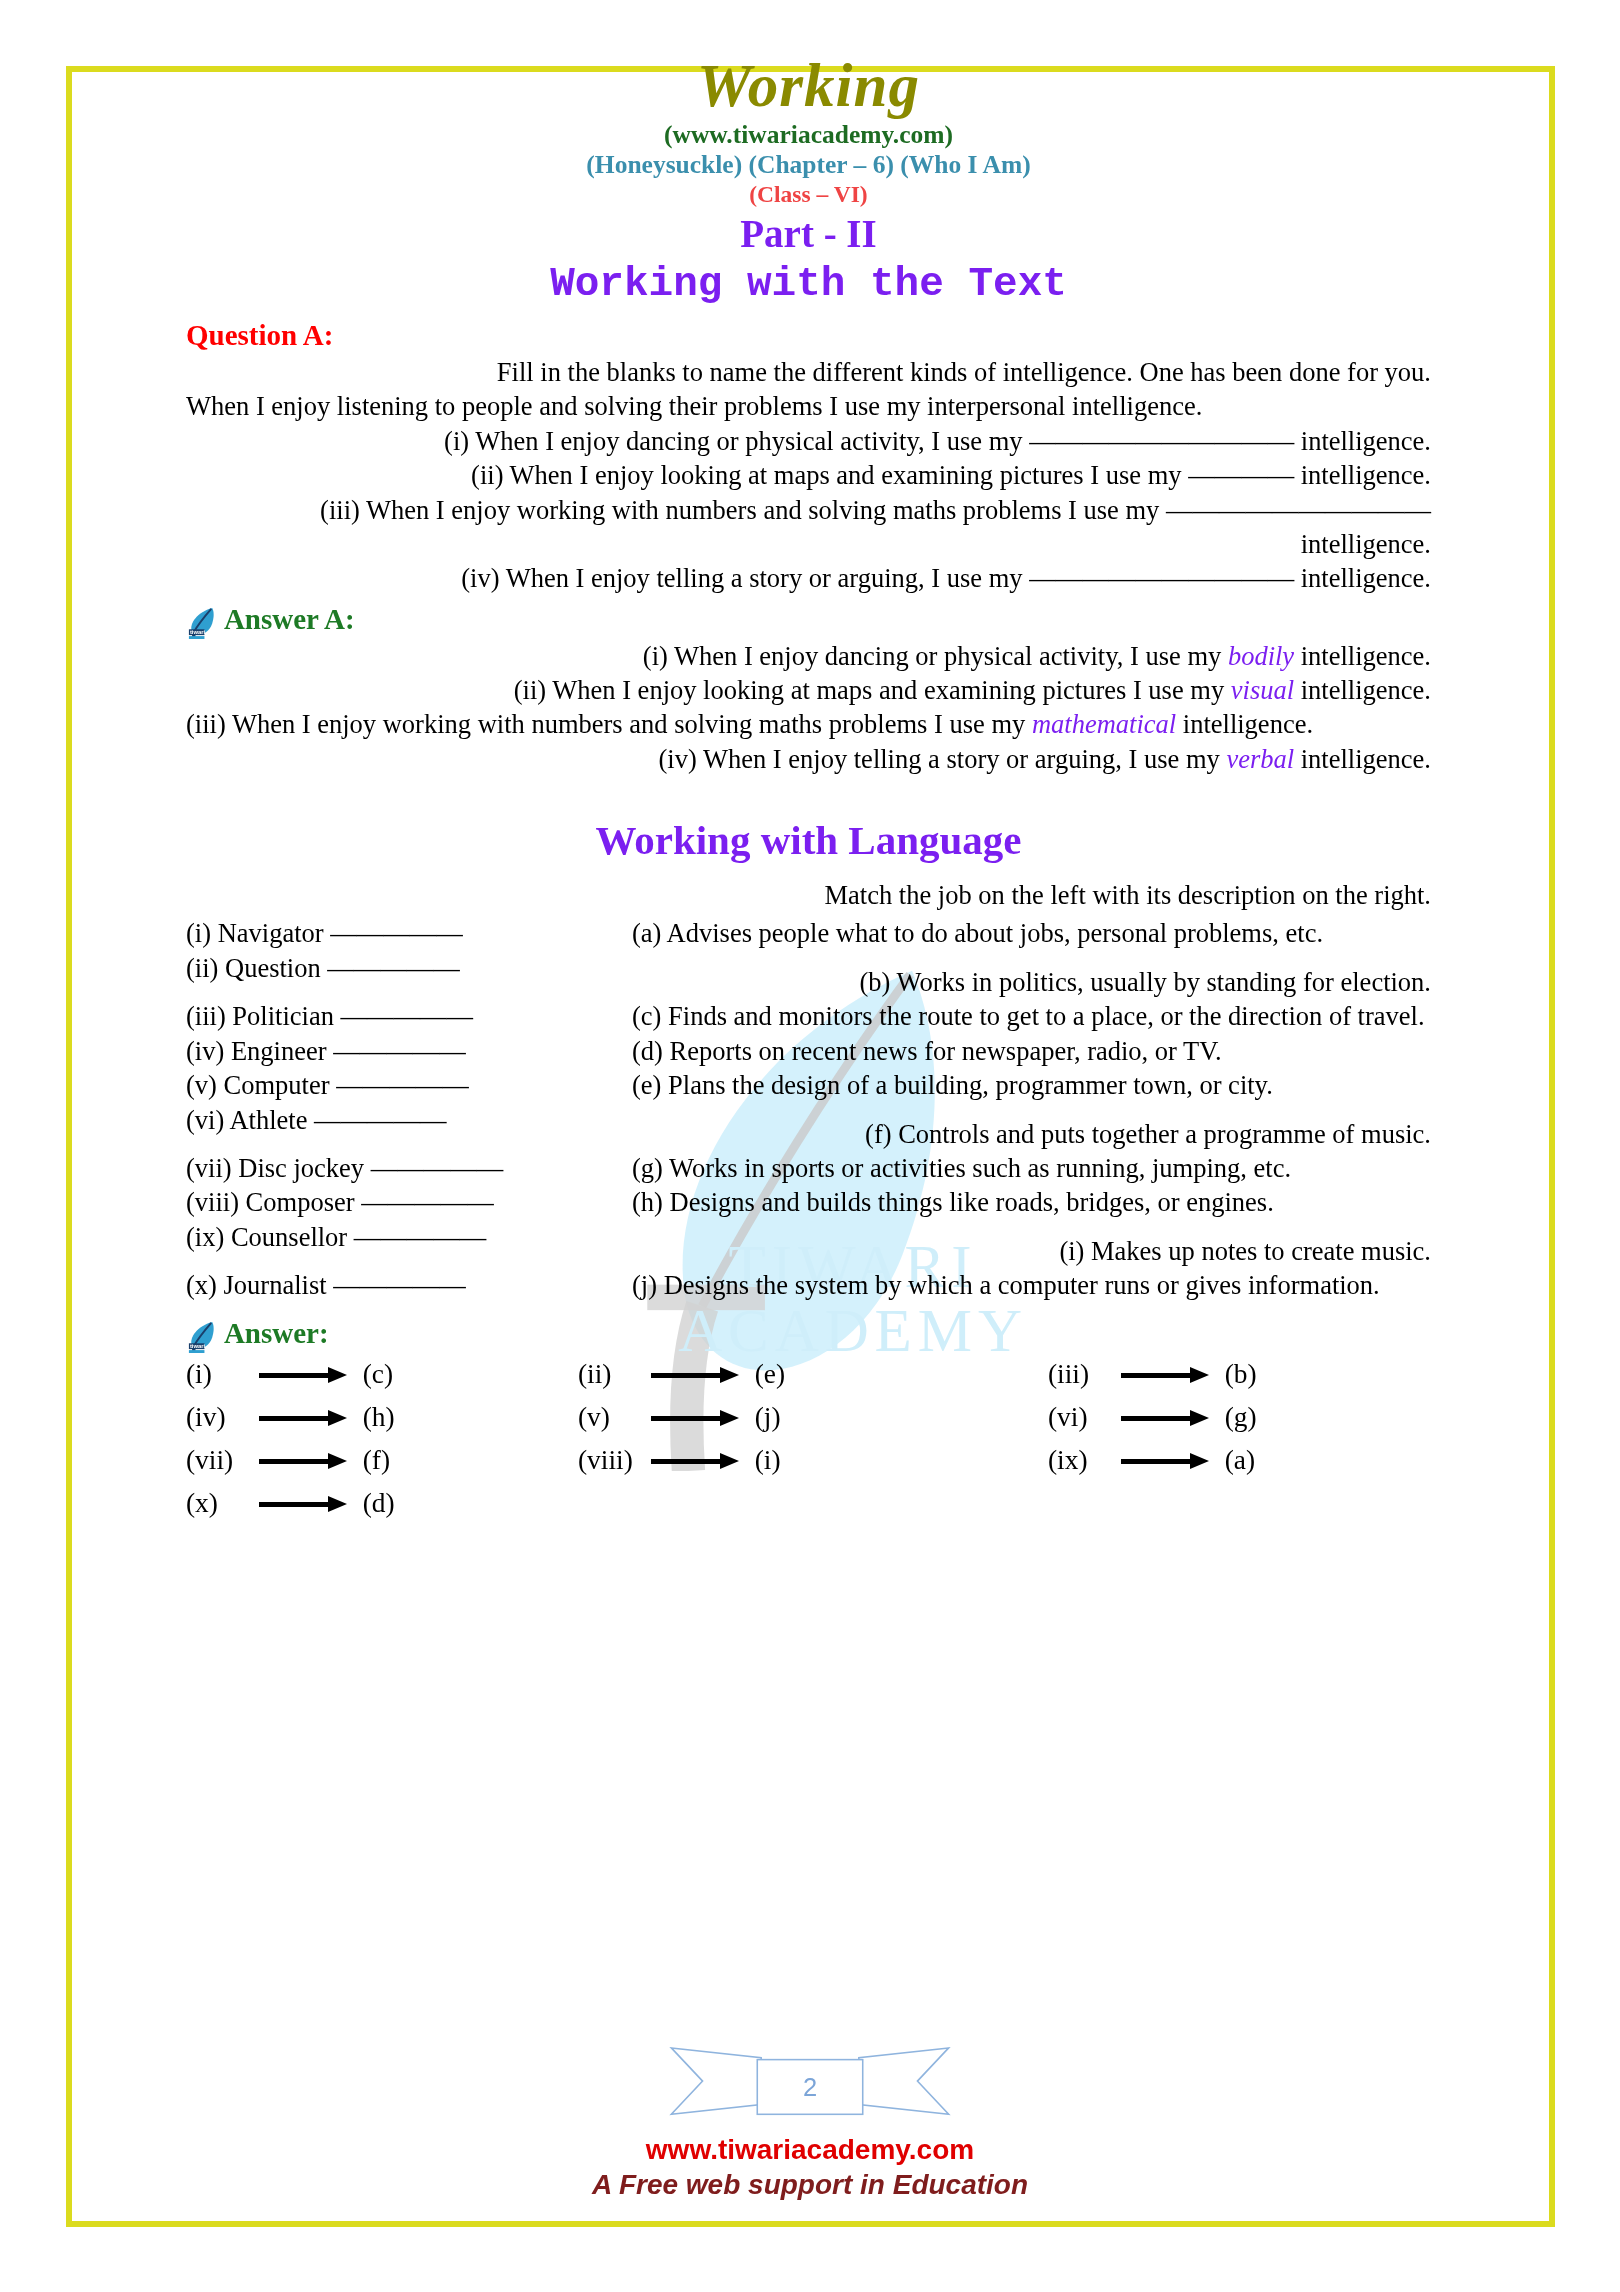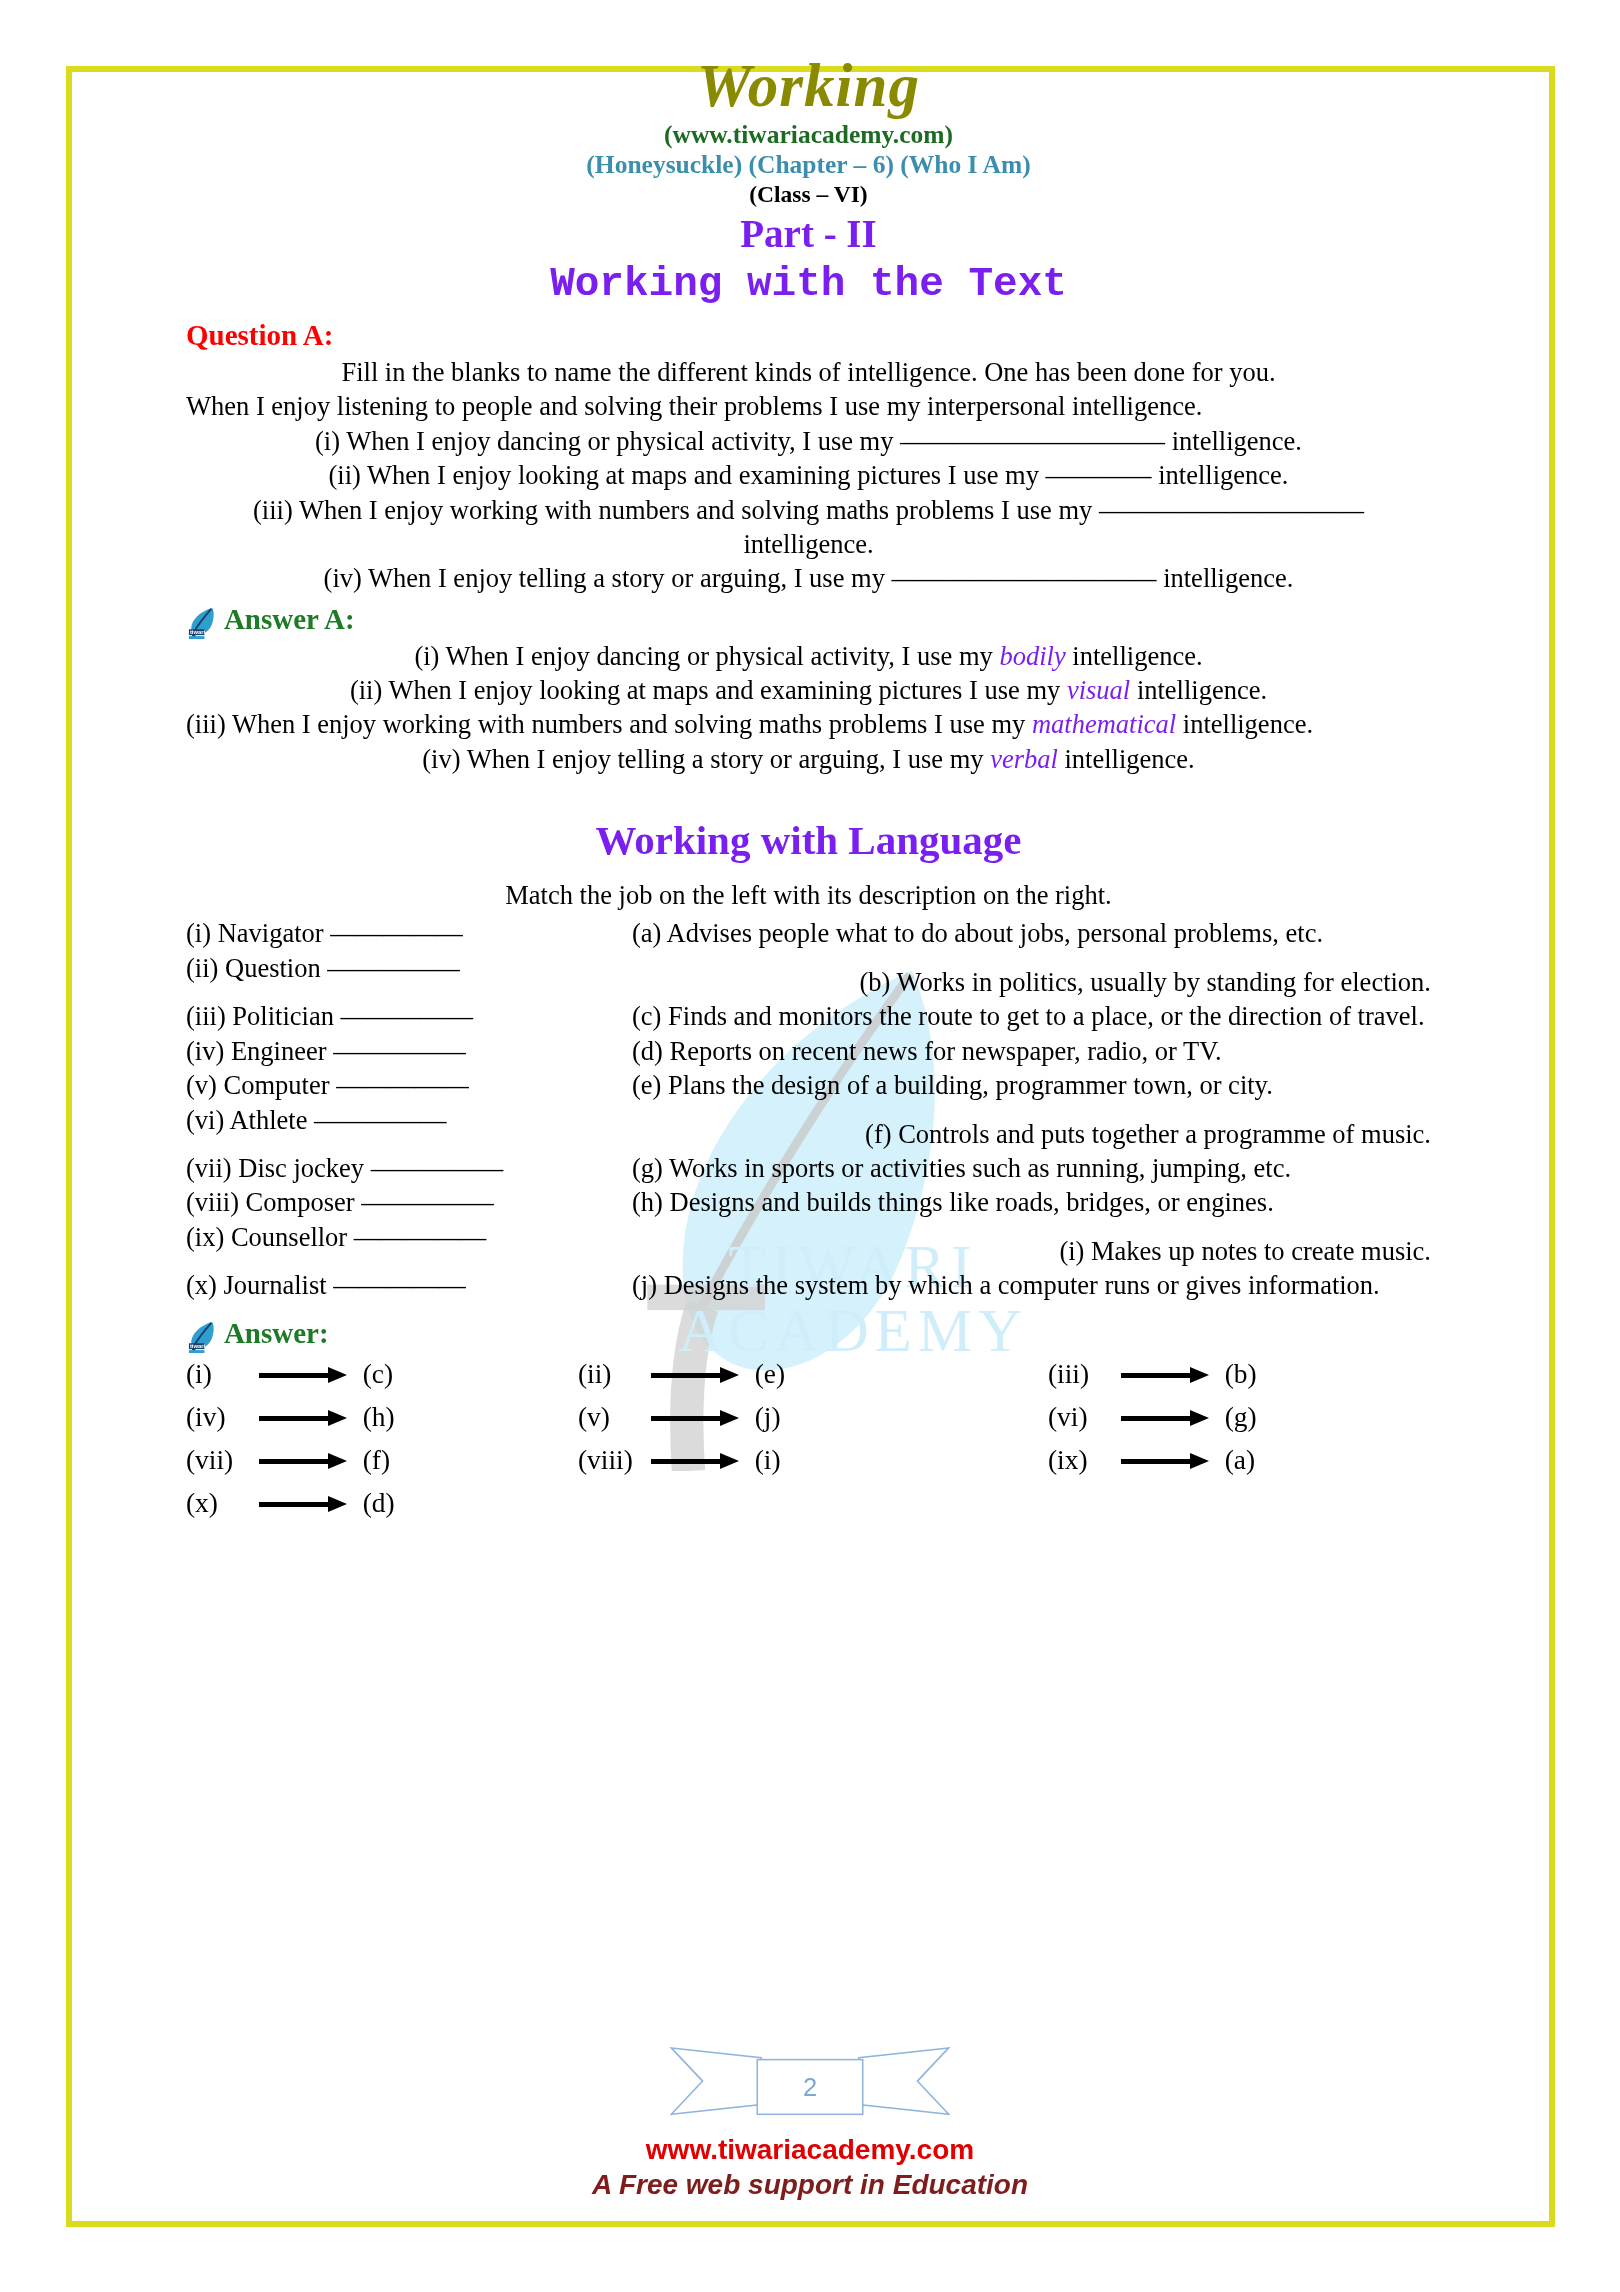--- a/index.html
+++ b/index.html
@@ -93,21 +93,21 @@
     font-size: 25.5px;
     color: #3b8fad;
     line-height: 1.18;
     margin: 0;
   }
   .title-class {
     text-align: center;
     font-family: "Liberation Serif", serif;
     font-weight: bold;
     font-size: 23.5px;
-    color: #000000;
+    color: #ef4444;
     line-height: 1.2;
     margin: 0 0 3.9px 0;
   }
   .title-part {
     text-align: center;
     font-family: "Liberation Serif", serif;
     font-weight: bold;
     font-size: 39px;
     color: #7b1ff0;
     line-height: 1.15;
@@ -166,21 +166,21 @@
 
   p.body-text {
     font-family: "Liberation Serif", serif;
     font-size: 26.5px;
     color: #000000;
     line-height: 1.30;
     margin: 0;
     text-align: justify;
     text-justify: inter-word;
   }
-  p.body-text.nojust { text-align: center; }
+  p.body-text.nojust { text-align: right; }
 
   .ital-ans {
     font-style: italic;
     color: #7b1ff0;
   }
 
   
   .match-wrap {
     position: relative;
     z-index: 3;

